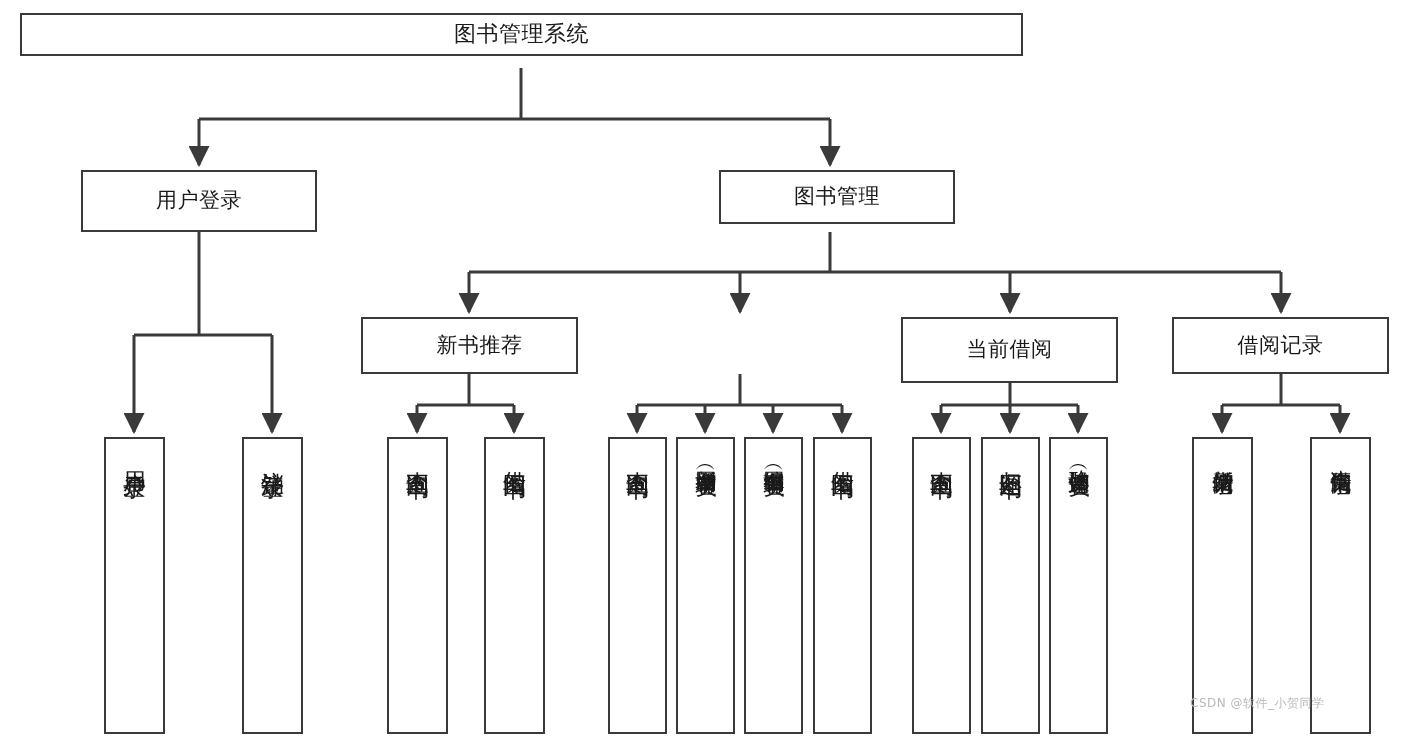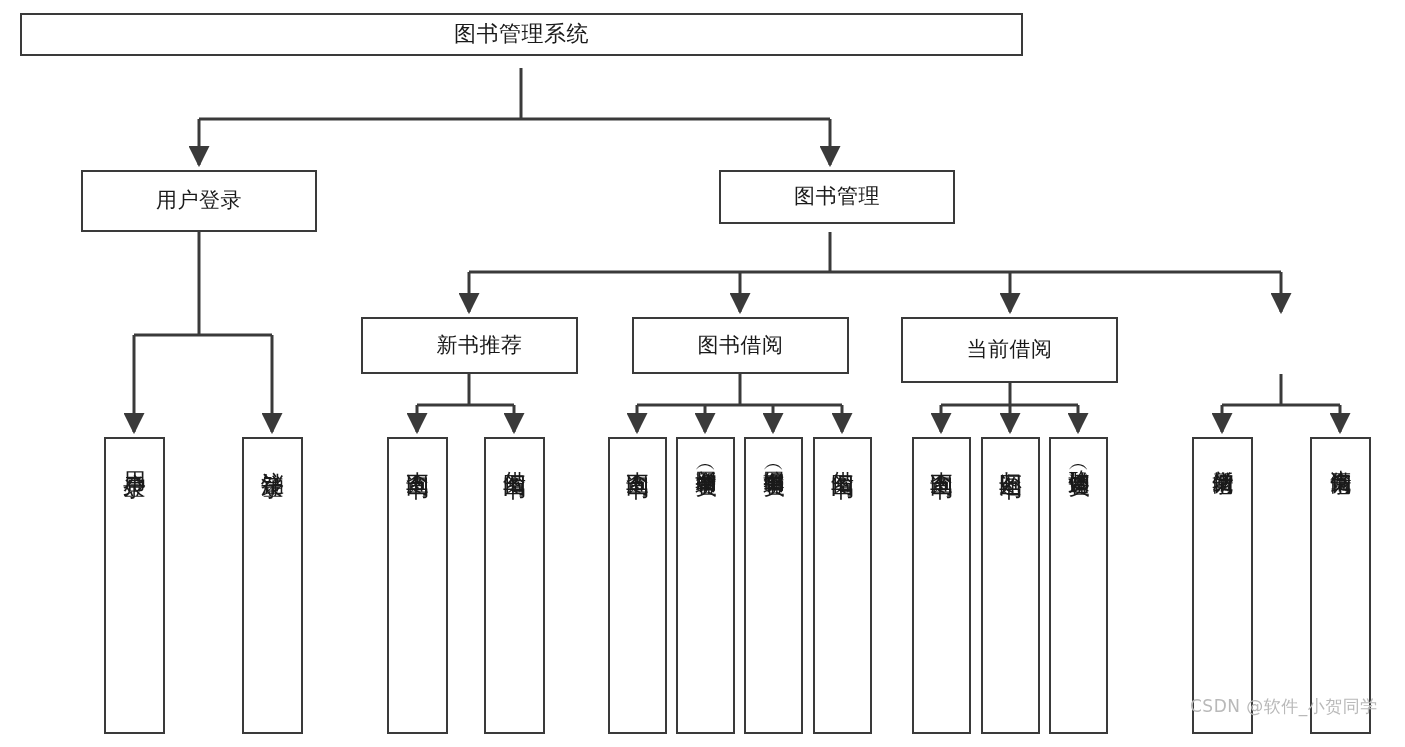--- a/index.html
+++ b/index.html
@@ -63,21 +63,21 @@
     line-height: 1;
   }
   .node.vert.tight .label {
     font-size: 21px;
     letter-spacing: 1px;
   }
   #watermark {
     position: absolute;
     left: 1190px;
     top: 695px;
-    font-size: 17px;
+    font-size: 12px;
     color: #b9b9b9;
     letter-spacing: 0.5px;
     white-space: nowrap;
     z-index: 3;
     font-family: "DejaVu Sans", "Liberation Sans", sans-serif;
   }
 </style>
 </head>
 <body>
 
@@ -142,28 +142,28 @@
   </div>
 
   <div class="node horiz" style="left:711px; top:170px; width:236px; height:54px;margin-left:8px;">
     <span class="label">图书管理</span>
   </div>
 
   <div class="node horiz" style="left:361px; top:317px; width:217px; height:57px;padding-left:20px;">
     <span class="label">新书推荐</span>
   </div>
 
-  <div class="node horiz" style="left:632px; top:317px; width:217px; height:57px;">
-    <span class="label">图书借阅</span>
-  </div>
 
   <div class="node horiz" style="left:901px; top:317px; width:217px; height:66px;">
     <span class="label">当前借阅</span>
   </div>
 
+  <div class="node horiz" style="left:1172px; top:317px; width:217px; height:57px;">
+    <span class="label">借阅记录</span>
+  </div>
 
   <div class="node vert" style="left:104px; top:437px; width:61px; height:297px;">
     <span class="label">用户登录</span>
   </div>
 
   <div class="node vert" style="left:242px; top:437px; width:61px; height:297px;">
     <span class="label">注销登录</span>
   </div>
 
   <div class="node vert" style="left:387px; top:437px; width:61px; height:297px;">

